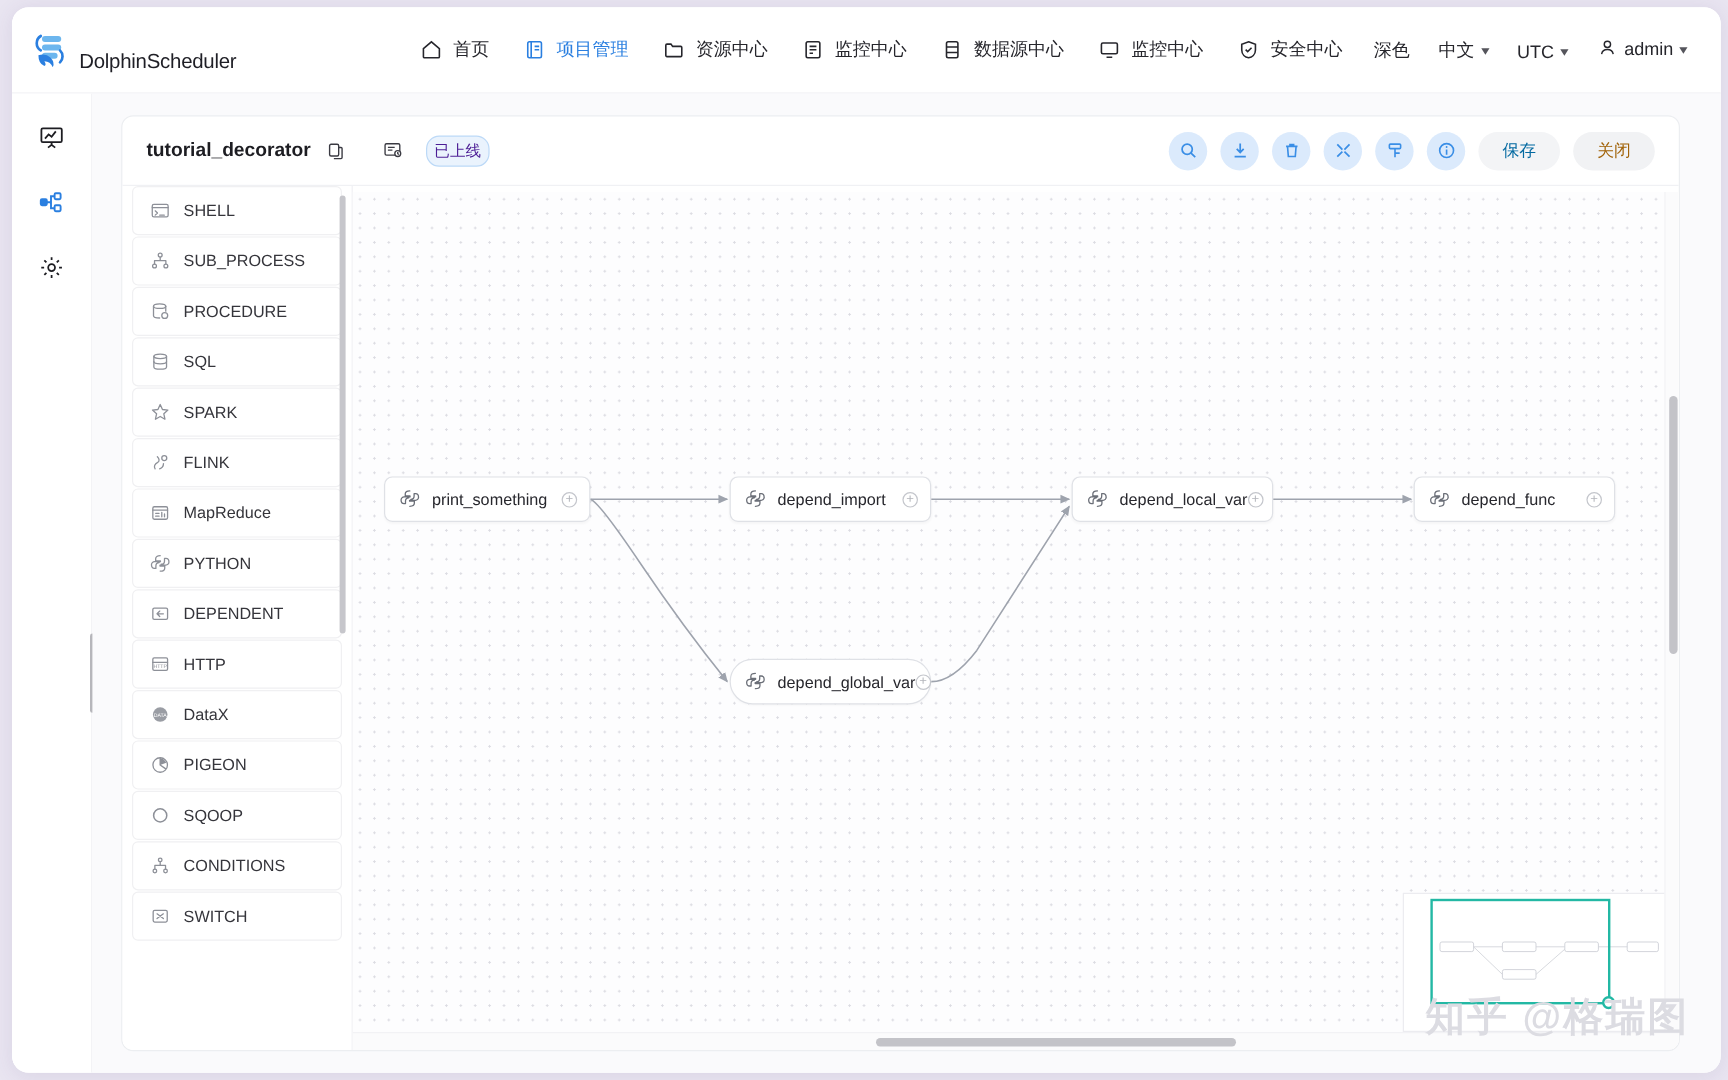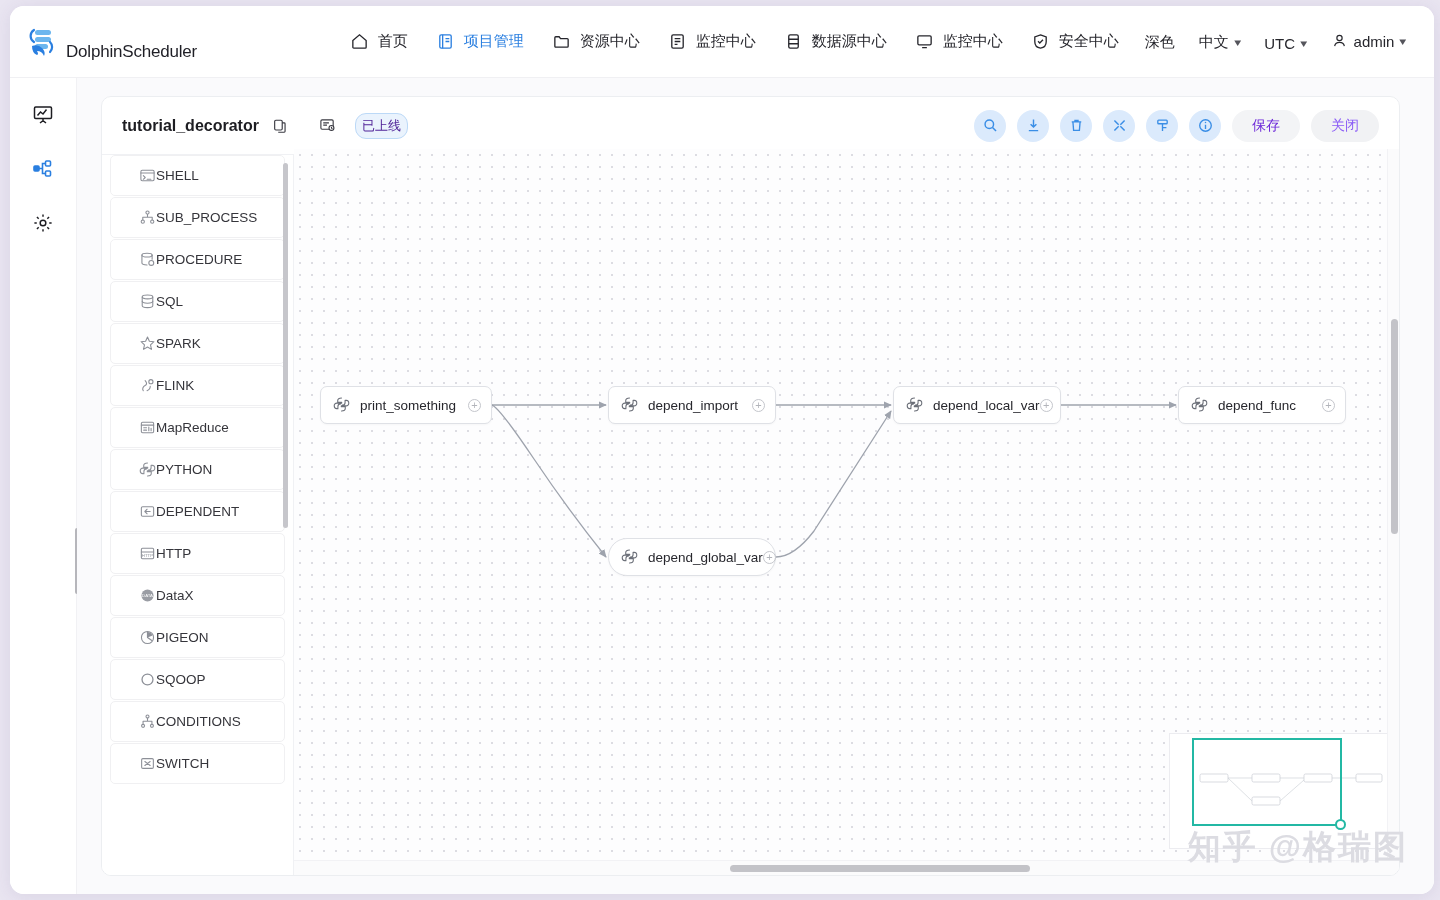--- a/index.html
+++ b/index.html
@@ -104,49 +104,49 @@
     width: 32px; height: 32px; border-radius: 50%;
     background: #dbeafc;
     display: flex; align-items: center; justify-content: center;
     cursor: pointer; margin-left: 11px;
   }
   .tb-btn {
     height: 32px; border-radius: 16px; padding: 0 20px;
     display: flex; align-items: center; justify-content: center;
     font-size: 14px; cursor: pointer; margin-left: 11px; white-space: nowrap;
   }
-  .tb-btn.disabled { background: #f3f4f6; color: #6d28d9; }
-  .tb-btn.primary  { background: #f1f2f4; color: #8b5cf6; }
+  .tb-btn.disabled { background: #f3f4f6; color: #0369a1; }
+  .tb-btn.primary  { background: #f1f2f4; color: #a16207; }
 
   
   #task-panel {
     position: absolute; left: 0; top: 58px;
     width: 192px; height: 722px;
     background: #ffffff;
     border-right: 1px solid #f0f1f4;
     overflow: hidden;
     padding: 0 8px;
   }
   .task-item {
-    height: 41px; display: flex; align-items: center; 
+    height: 41px; display: flex; align-items: center; gap: 11px;
     border: 1px solid #f0f0f2; border-radius: 5px;
-    margin-bottom: 1px; padding-left: 28px;
+    margin-bottom: 1px; padding-left: 14px;
     font-size: 13.5px; color: #35353b;
     cursor: pointer; background: #fff;
     white-space: nowrap;
   }
   .task-item .ticon { width: 17px; height: 17px; flex: none; display:flex; align-items:center; justify-content:center; }
   #task-scroll {
     position: absolute; left: 181px; top: 8px;
     width: 5px; height: 365px; background: #c6c6cb; border-radius: 3px;
   }
 
   
   #canvas {
-    position: absolute; left: 192px; top: 52px;
+    position: absolute; left: 192px; top: 63px;
     width: 1107px; height: 722px;
     background-color: #fdfdfe;
     background-image: radial-gradient(#dcdce2 0.9px, transparent 0.9px);
     background-size: 12px 12px;
     overflow: hidden;
   }
   .node {
     position: absolute;
     height: 38px;
     background: #ffffff;

